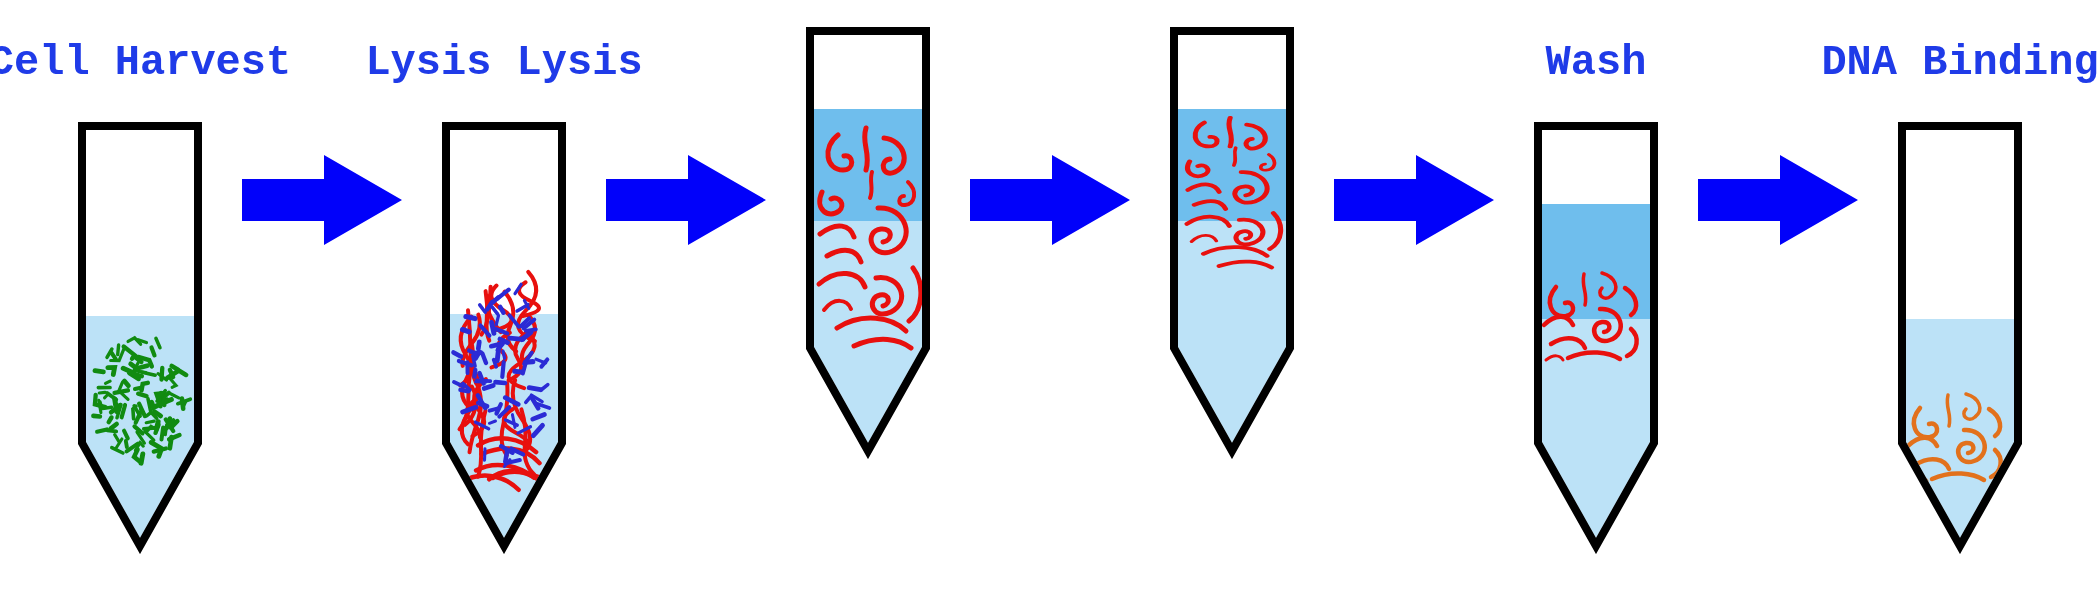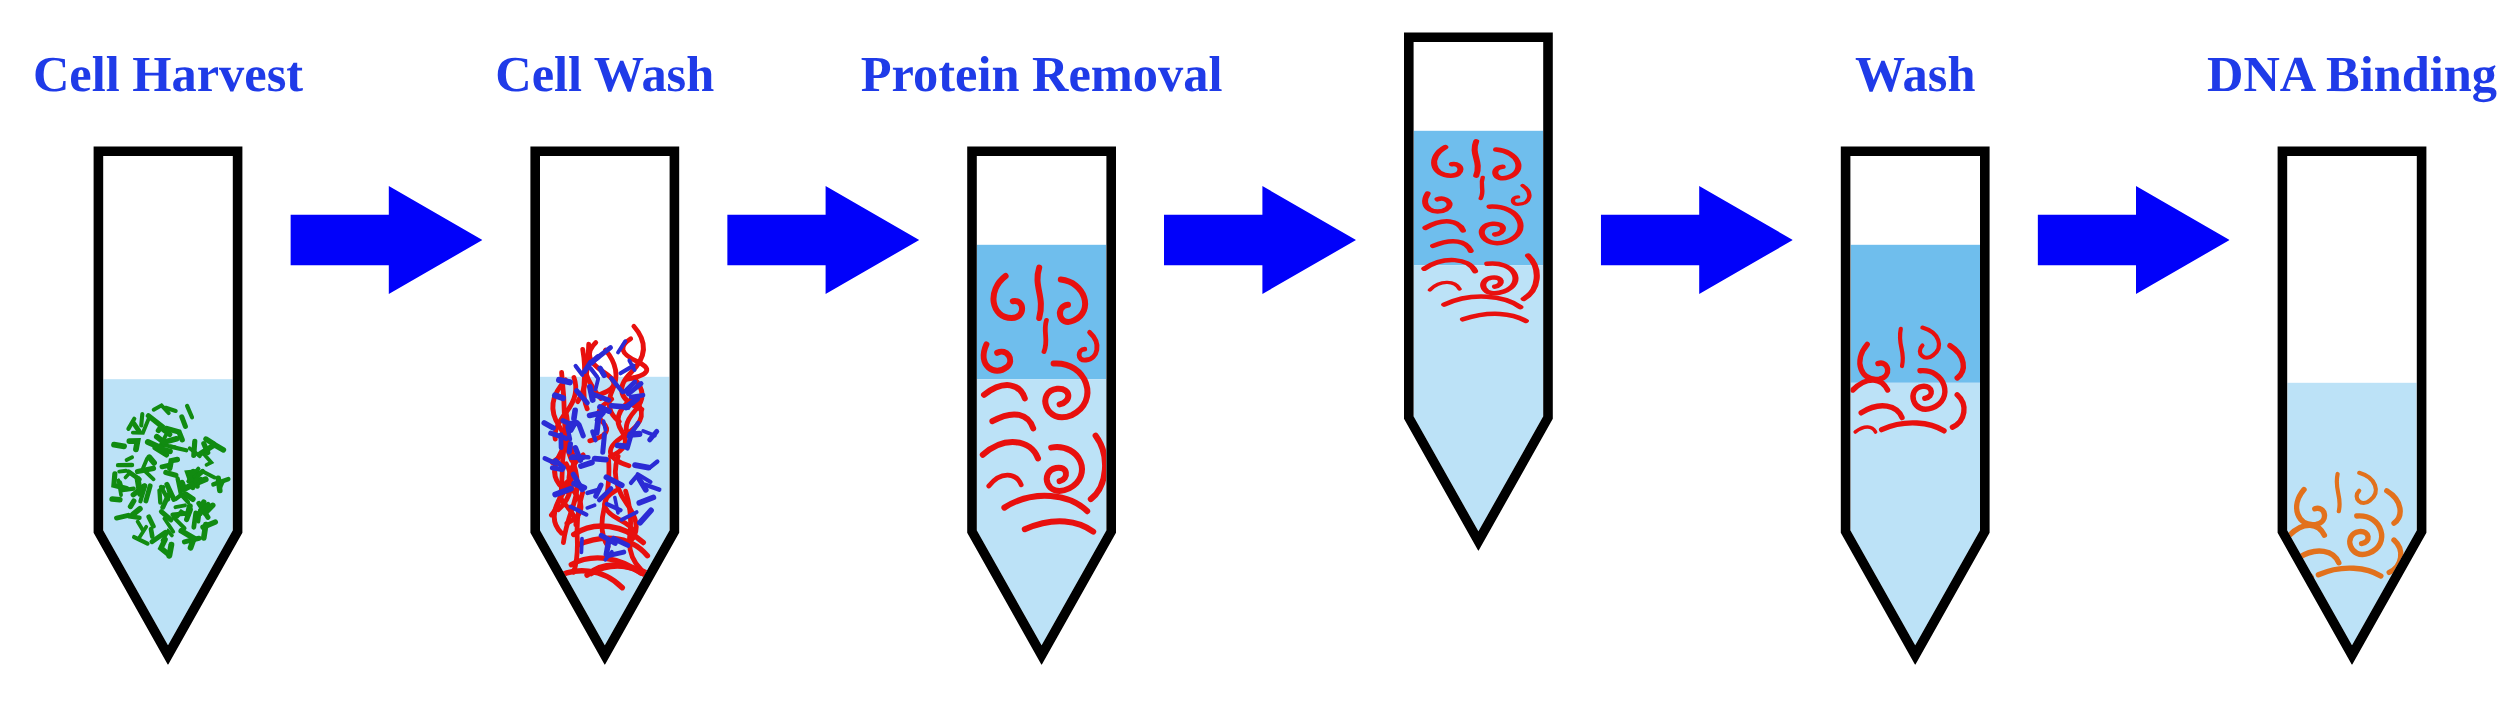--- a/index.html
+++ b/index.html
@@ -1,18 +1,18 @@
 <!DOCTYPE html>
 <html><head>
 <meta charset="utf-8">
 <style>
   html,body{margin:0;padding:0;background:#ffffff;}
   .canvas{
     position:relative;width:2100px;height:600px;background:#ffffff;
-    font-family:Liberation Serif, serif;overflow:hidden;
+    font-family:Liberation Mono, monospace;overflow:hidden;
   }
   .workflow-grid{
     box-sizing:border-box;width:2100px;height:600px;
     display:grid;padding:0 55px;
     grid-template-columns:170px 1fr 170px 1fr 170px 1fr 170px 1fr 170px 1fr 170px;
     align-items:start;
   }
   .step-col{display:flex;flex-direction:column;align-items:center;}
   .label-box{
     height:95px;width:100%;display:flex;justify-content:center;align-items:flex-end;
@@ -178,21 +178,21 @@
     </g>
     <path d="M8,8 L124,8 L124,325 L66,428 L8,325 Z" fill="none" stroke="#000000" stroke-width="8" stroke-linejoin="miter"></path>
   </svg>
   </div>
       <div class="arrow-cell">
     <svg width="160" height="90" viewBox="0 0 160 90">
       <polygon points="0,24 82,24 82,0 160,45 82,90 82,66 0,66" fill="#0101FA"></polygon>
     </svg></div>
       <div class="step-col">
     <div class="label-box">
-      <span class="step-label" style="color:#1F3BE8">Cell Wash</span>
+      <span class="step-label" style="color:#1F3BE8">Lysis Lysis</span>
     </div>
     <svg class="tube" width="132" height="436" viewBox="0 0 132 436">
     <defs>
             <clipPath id="tube-clip-1">
               <path d="M12,12 L120,12 L120,324 L66,420 L12,324 Z"></path>
             </clipPath>
           </defs>
     <path d="M8,8 L124,8 L124,325 L66,428 L8,325 Z" fill="#FFFFFF" stroke="none"></path>
     <g clip-path="url(#tube-clip-1)">
       <rect x="12" y="196" width="108" height="240" fill="#BCE2F7"></rect>
@@ -310,23 +310,20 @@
             </g>
     </g>
     <path d="M8,8 L124,8 L124,325 L66,428 L8,325 Z" fill="none" stroke="#000000" stroke-width="8" stroke-linejoin="miter"></path>
   </svg>
   </div>
       <div class="arrow-cell">
     <svg width="160" height="90" viewBox="0 0 160 90">
       <polygon points="0,24 82,24 82,0 160,45 82,90 82,66 0,66" fill="#0101FA"></polygon>
     </svg></div>
       <div class="step-col">
-    <div class="label-box">
-      <span class="step-label" style="color:#1F3BE8">Protein Removal</span>
-    </div>
     <svg class="tube" width="132" height="436" viewBox="0 0 132 436">
     <defs>
             <clipPath id="tube-clip-2">
               <path d="M12,12 L120,12 L120,324 L66,420 L12,324 Z"></path>
             </clipPath>
           </defs>
     <path d="M8,8 L124,8 L124,325 L66,428 L8,325 Z" fill="#FFFFFF" stroke="none"></path>
     <g clip-path="url(#tube-clip-2)">
       <rect x="12" y="86" width="108" height="112" fill="#6FBEED"></rect>
             <rect x="12" y="198" width="108" height="238" fill="#BCE2F7"></rect>

